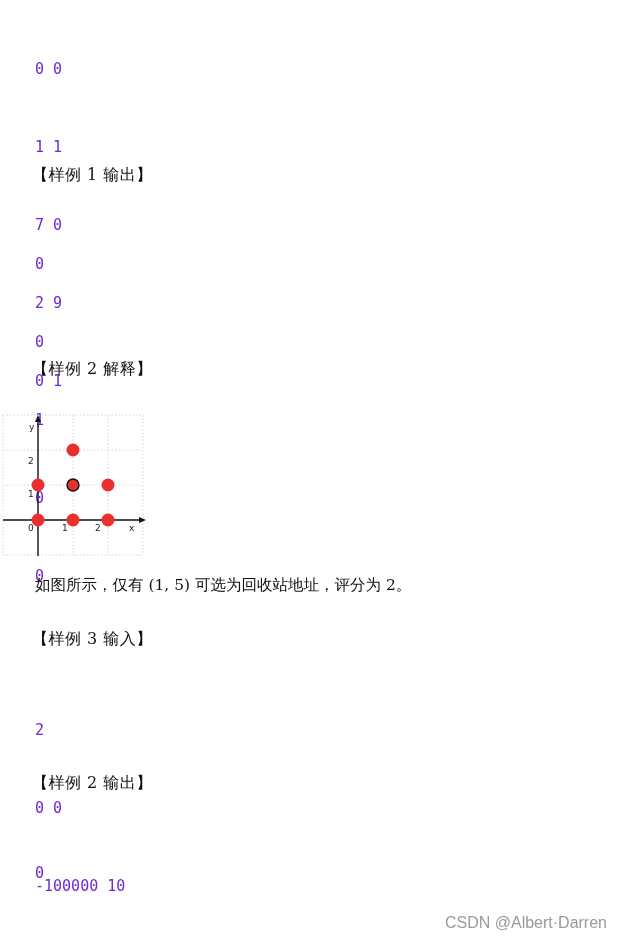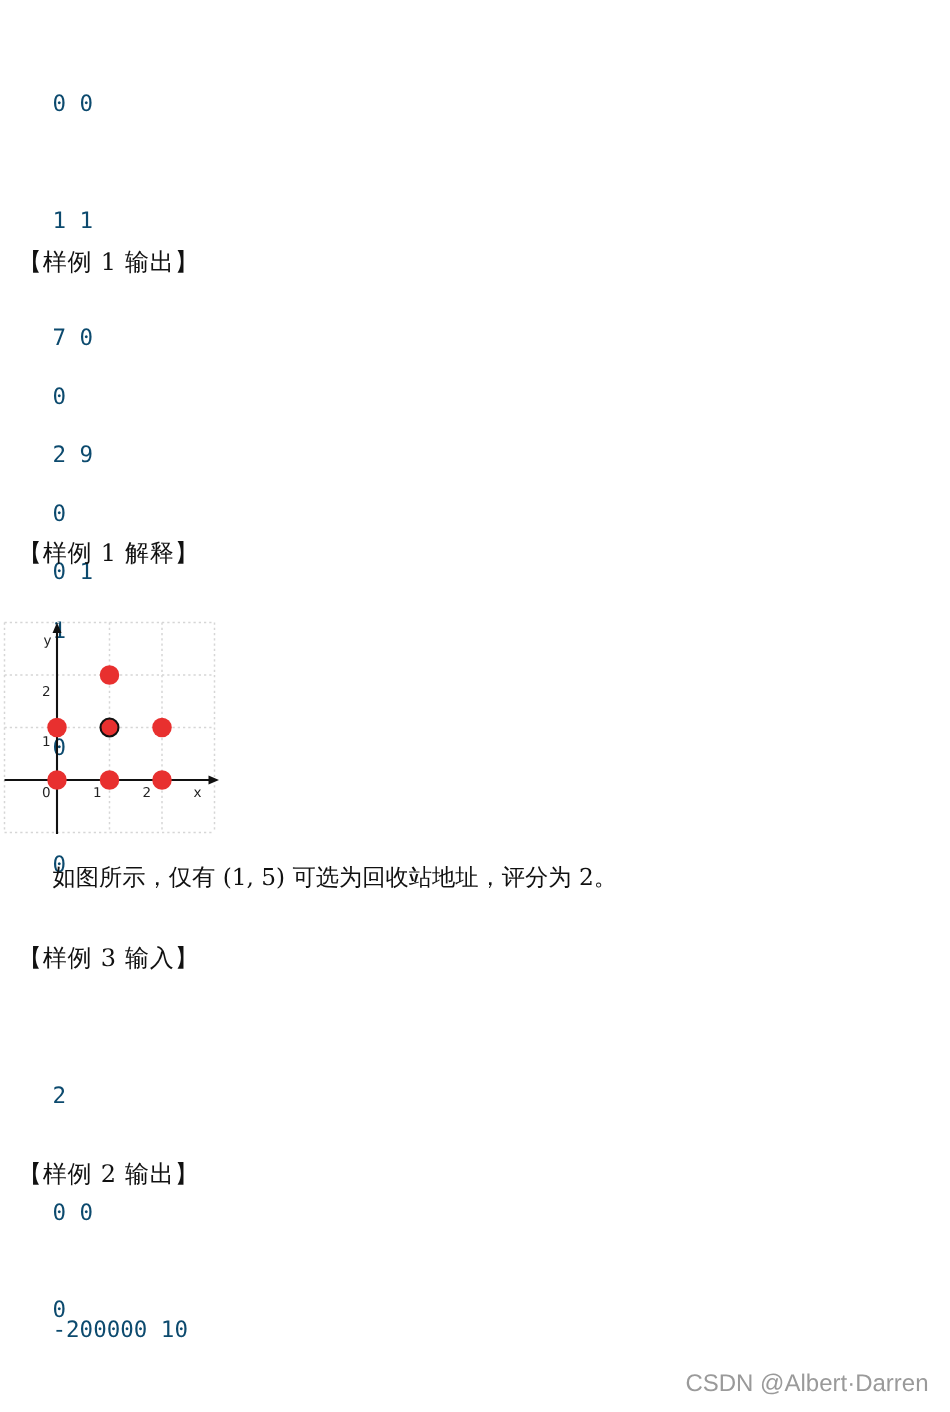--- a/index.html
+++ b/index.html
@@ -1,20 +1,20 @@
 <!DOCTYPE html>
 <html><head>
   <meta charset="utf-8">
   <style>
     html, body { margin: 0; padding: 0; background: #ffffff; }
     body { width: 633px; height: 941px; position: relative; overflow: hidden; color: #111; }
-    .code { position: absolute; left: 35px; font-family: "DejaVu Sans Mono", "Liberation Mono", monospace; font-size: 15px; line-height: 26px; white-space: pre; color: #0c4a6e; }
-    .heading { position: absolute; left: 12px; font-family: "DejaVu Serif", "Liberation Serif", serif; font-size: 16px; line-height: 22px; color: #111; letter-spacing: 0.5px; text-align: right; }
+    .code { position: absolute; left: 35px; font-family: "DejaVu Sans Mono", "Liberation Mono", monospace; font-size: 15px; line-height: 26px; white-space: pre; color: #6d28d9; }
+    .heading { position: absolute; left: 32px; font-family: "DejaVu Serif", "Liberation Serif", serif; font-size: 16px; line-height: 22px; color: #111; letter-spacing: 0.5px; text-align: right; }
     .para { position: absolute; left: 35px; top: 574px; font-family: "DejaVu Serif", "Liberation Serif", serif; font-size: 15.5px; line-height: 22px; color: #111; }
-    .watermark { position: absolute; right: 14px; top: 914px; font-family: "Liberation Sans", sans-serif; font-size: 16px; color: #9a9a9a; }
+    .watermark { position: absolute; right: 26px; top: 914px; font-family: "Liberation Sans", sans-serif; font-size: 16px; color: #9a9a9a; }
     .line { display: block; height: 26px; }
     svg text { font-family: "DejaVu Sans", sans-serif; }
   </style>
 </head>
 <body>
 
 <div class="code" style="top:4px;">
   <span class="line">0 0</span>
   <span class="line">1 1</span>
   <span class="line">7 0</span>
@@ -24,21 +24,21 @@
 
 <div class="heading" style="top:164px;">【样例 1 输出】</div>
 <div class="code" style="top:199px;">
   <span class="line">0</span>
   <span class="line">0</span>
   <span class="line">1</span>
   <span class="line">0</span>
   <span class="line">0</span>
 </div>
 
-<div class="heading" style="top:358px;">【样例 1 解释】</div>
+<div class="heading" style="top:358px;">【样例 2 解释】</div>
 
 <svg style="position:absolute; left:0; top:410px;" width="150" height="150" viewBox="0 0 150 150">
 
   <g stroke="#d6d6d6" stroke-width="1" stroke-dasharray="1.5,2" fill="none">
     <line x1="3" y1="5" x2="143" y2="5"></line>
     <line x1="3" y1="40" x2="143" y2="40"></line>
     <line x1="3" y1="75" x2="143" y2="75"></line>
     <line x1="3" y1="145" x2="143" y2="145"></line>
     <line x1="3" y1="5" x2="3" y2="145"></line>
     <line x1="73" y1="5" x2="73" y2="145"></line>
@@ -73,21 +73,21 @@
     <circle cx="73" cy="40" r="6.5"></circle>
   </g>
 </svg>
 
 <div class="para">如图所示，仅有 (1, 5) 可选为回收站地址，评分为 2。</div>
 
 <div class="heading" style="top:628px;">【样例 3 输入】</div>
 <div class="code" style="top:665px;">
   <span class="line">2</span>
   <span class="line">0 0</span>
-  <span class="line">-200000 10</span>
+  <span class="line">-100000 10</span>
 </div>
 
 <div class="heading" style="top:772px;">【样例 2 输出】</div>
 <div class="code" style="top:808px;">
   <span class="line">0</span>
   <span class="line">0</span>
   
   
   
 </div>

